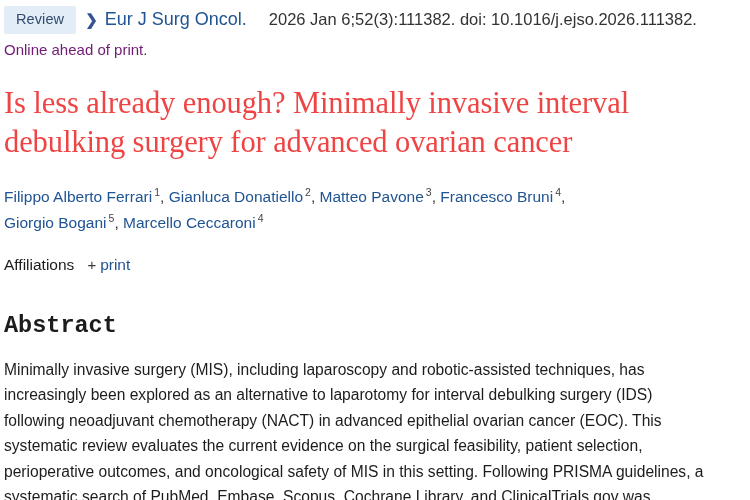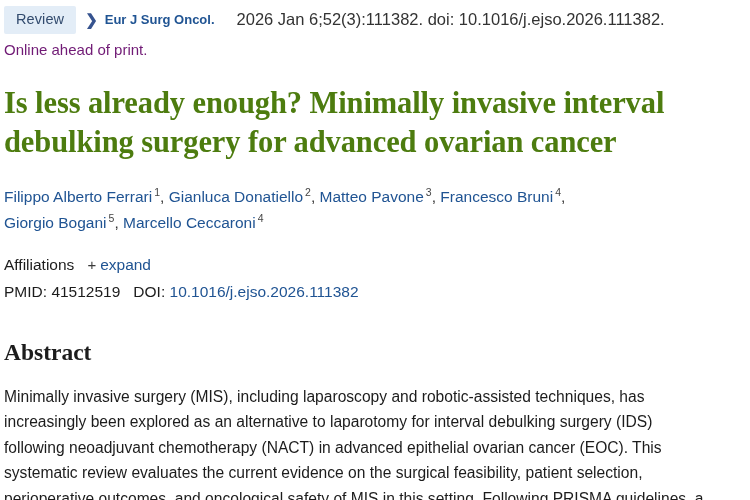--- a/index.html
+++ b/index.html
@@ -41,41 +41,41 @@
     letter-spacing: 0.1px;
   }
   .chevron {
     color: #36538f;
     font-size: 15px;
     margin: 0 7px 0 9px;
     font-weight: bold;
   }
   .journal {
     color: #205493;
-    font-size: 13px;
-    font-weight: bold;
+    font-size: 18px;
+    font-weight: normal;
     text-decoration: none;
   }
   .cite-meta {
     color: #333333;
     font-size: 16.5px;
     margin-left: 22px;
   }
   .ahead {
     color: #701a75;
     font-size: 15px;
     margin: 7px 0 0 4px;
   }
   
   h1.title {
     font-family: "Liberation Serif", serif;
     font-size: 30.5px;
     line-height: 1.28;
-    font-weight: bold;
-    color: #4d7c0f;
+    font-weight: normal;
+    color: #ef4444;
     margin: 26px 0 12px 4px;
     max-width: 730px;
     letter-spacing: -0.1px;
   }
   
   .authors {
     margin: 22px 0 0 4px;
     font-size: 15.5px;
     line-height: 1.68;
     max-width: 690px;
@@ -120,21 +120,21 @@
     font-size: 15.5px;
     color: #1c1c1c;
   }
   .ids-row .gap { display: inline-block; width: 13px; }
   .doi-link {
     color: #205493;
     text-decoration: none;
   }
   
   h2.abstract-head {
-    font-family: Liberation Serif, serif;
+    font-family: Liberation Mono, monospace;
     font-size: 23.5px;
     font-weight: bold;
     color: #1c1c1c;
     margin: 38px 0 0 4px;
   }
   .abstract-body {
     margin: 18px 0 0 4px;
     font-size: 15.6px;
     line-height: 1.63;
     color: #1c1c1c;
@@ -159,26 +159,21 @@
   <h1 class="title">Is less already enough? Minimally invasive interval debulking surgery for advanced ovarian cancer</h1>
 
   <div class="authors">
     <a href="#" class="author">Filippo Alberto Ferrari</a><span class="sup">1</span><span class="sep">, </span><a href="#" class="author">Gianluca Donatiello</a><span class="sup">2</span><span class="sep">, </span><a href="#" class="author">Matteo Pavone</a><span class="sup">3</span><span class="sep">, </span><a href="#" class="author">Francesco Bruni</a><span class="sup">4</span><span class="sep">, </span><br><a href="#" class="author">Giorgio Bogani</a><span class="sup">5</span><span class="sep">, </span><a href="#" class="author">Marcello Ceccaroni</a><span class="sup">4</span>
   </div>
 
   <div class="affil-row">
     <span class="affil-label">Affiliations</span>
     <span class="expand-btn">
       <span class="plus">+</span>
-      <span>expand</span>
+      <span>print</span>
     </span>
   </div>
 
-  <div class="ids-row">
-    <span>PMID:</span>
-    <span>41512519</span><span class="gap"></span><span>DOI:</span>
-    <a href="#" class="doi-link">10.1016/j.ejso.2026.111382</a>
-  </div>
 
   <h2 class="abstract-head">Abstract</h2>
   <p class="abstract-body">Minimally invasive surgery (MIS), including laparoscopy and robotic-assisted techniques, has increasingly been explored as an alternative to laparotomy for interval debulking surgery (IDS) following neoadjuvant chemotherapy (NACT) in advanced epithelial ovarian cancer (EOC). This systematic review evaluates the current evidence on the surgical feasibility, patient selection, perioperative outcomes, and oncological safety of MIS in this setting. Following PRISMA guidelines, a systematic search of PubMed, Embase, Scopus, Cochrane Library, and ClinicalTrials.gov was conducted</p>
 
 </div>
 
 </body></html>

